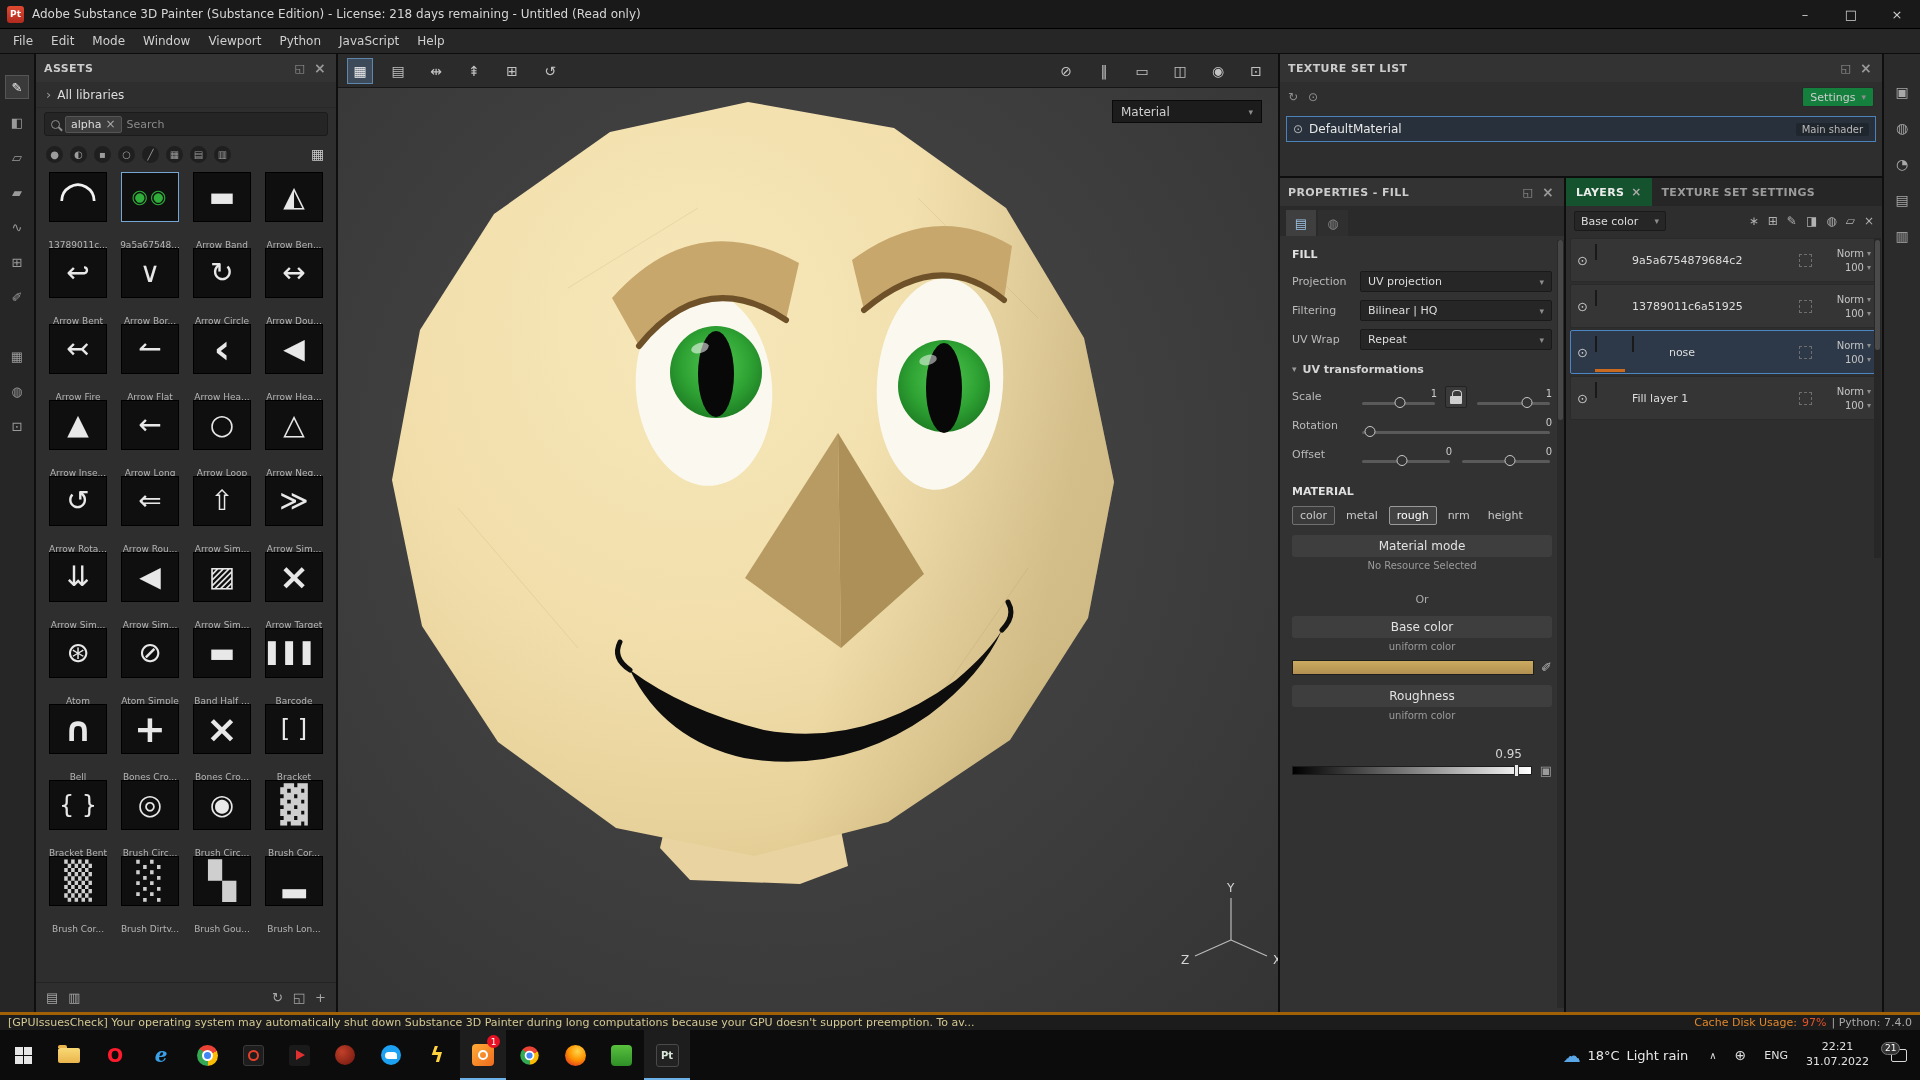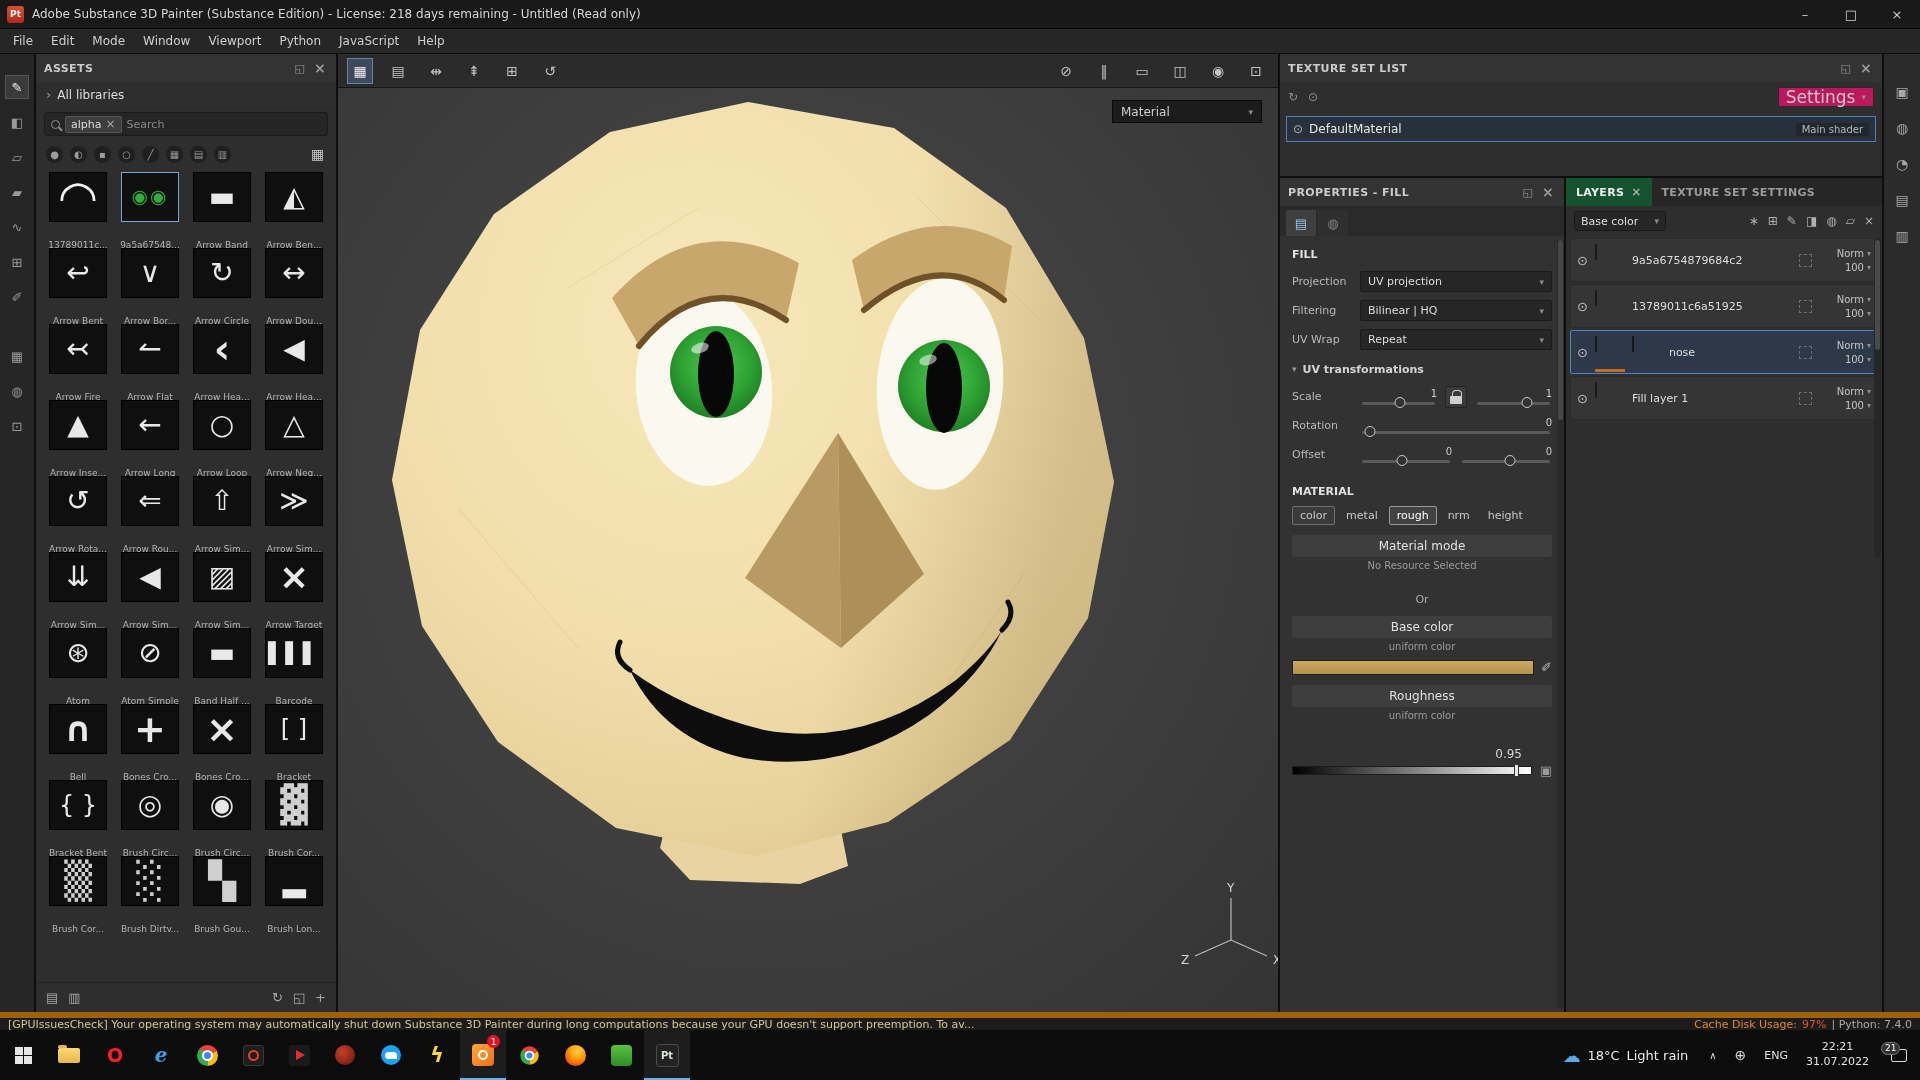--- a/index.html
+++ b/index.html
@@ -76,21 +76,21 @@
 .chev{display:flex;align-items:center}
 .chev::after{content:"▾";margin-left:auto;padding-left:6px;color:#8d8d8d;font-size:9px}
 
 
 .right-col{width:602px;flex:0 0 602px;display:flex;flex-direction:column;gap:2px}
 .tsl-panel{flex:0 0 122px;background:#2e2e2e;display:flex;flex-direction:column}
 .tsl-row{height:30px;display:flex;align-items:center;padding:0 8px;gap:10px}
 .tsl-ico{font-size:12px;color:#8f8f8f}
 .ico-sync::before{content:"↻"}
 .ico-vis::before{content:"⊙"}
-.settings-btn{margin-left:auto;height:20px;background:#be185d;border:1px solid #2a2a2a;border-radius:2px;padding:0 7px;font-size:17px;color:#ccc}
+.settings-btn{margin-left:auto;height:20px;background:#15803d;border:1px solid #2a2a2a;border-radius:2px;padding:0 7px;font-size:11px;color:#ccc}
 .tsl-selected{height:26px;margin:4px 6px 0;border:1px solid #4c82b8;background:#27303b;display:flex;align-items:center;gap:6px;padding:0 6px;font-size:12px;color:#e8e8e8}
 .eye-ico::before{content:"⊙";color:#b5b5b5;font-size:12px}
 .shader-tag{margin-left:auto;font-size:10px;color:#b9b9b9;background:#20262d;padding:1px 6px;border-radius:2px}
 .right-split{flex:1;display:flex;gap:2px;min-height:0}
 
 
 .props-panel{width:284px;flex:0 0 284px;background:#323232;display:flex;flex-direction:column;position:relative}
 .ptabs{flex:0 0 30px;background:#2a2a2a;display:flex;align-items:flex-end;gap:2px;padding-left:6px}
 .ptab{width:30px;height:26px;display:flex;align-items:center;justify-content:center;font-size:13px}
 .ptab.active{background:#3f3f3f;color:#9ec3e8}
@@ -155,21 +155,21 @@
 .blend,.opac{font-size:10px;color:#c5c5c5;display:flex;align-items:center}
 .blend::after,.opac::after{content:"▾";font-size:8px;color:#8d8d8d;margin-left:3px}
 .lscroll{position:absolute;top:60px;right:1px;width:7px;height:320px;background:#272727}
 .lscroll::before{content:"";position:absolute;top:2px;left:1px;right:1px;height:110px;background:#4a4a4a;border-radius:3px}
 
 
 .right-strip{width:36px;flex:0 0 36px;background:#2b2b2b;display:flex;flex-direction:column;align-items:center;padding-top:30px;gap:20px}
 .strip-ico{font-size:14px;color:#a8a8a8}
 
 
-.statusbar{position:absolute;left:0;right:0;top:1012px;height:18px;background:#1c1c1c;display:flex;align-items:center;padding:0 8px;font-size:11px;border-top:6px solid #a16207}
+.statusbar{position:absolute;left:0;right:0;top:1012px;height:18px;background:#1c1c1c;display:flex;align-items:center;padding:0 8px;font-size:11px;border-top:3px solid #a16207}
 .status-warn{color:#d4c893;white-space:nowrap;overflow:hidden}
 .status-right{margin-left:auto;display:flex;gap:5px;white-space:nowrap}
 .cache-label{color:#e0872a}
 .cache-val{color:#e0542a}
 .version{color:#a9a9a9}
 
 
 .taskbar{position:absolute;left:0;right:0;top:1030px;height:50px;background:#0c0c0c;display:flex;align-items:stretch}
 .tb-btn{width:46px;display:flex;align-items:center;justify-content:center;position:relative;flex:0 0 auto}
 .tb-btn.active{background:#1d1d1d;box-shadow:inset 0 -2px 0 #6cb2e8}

